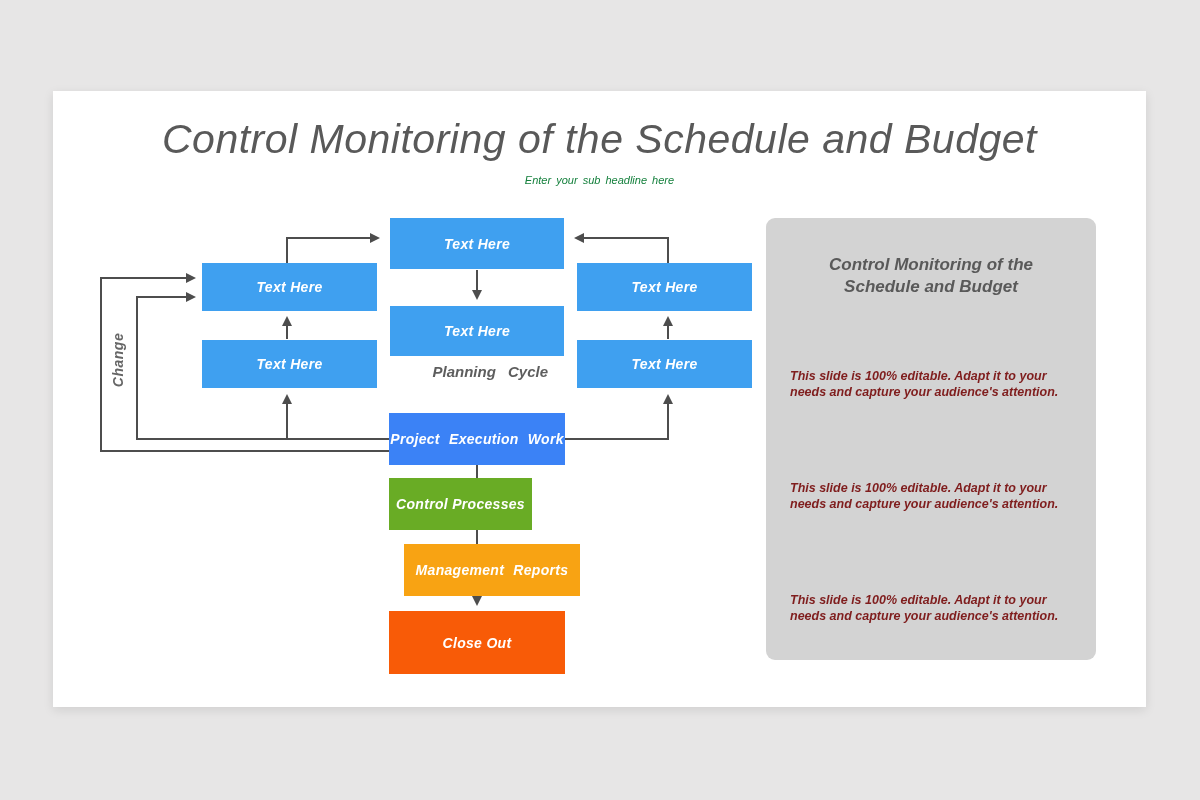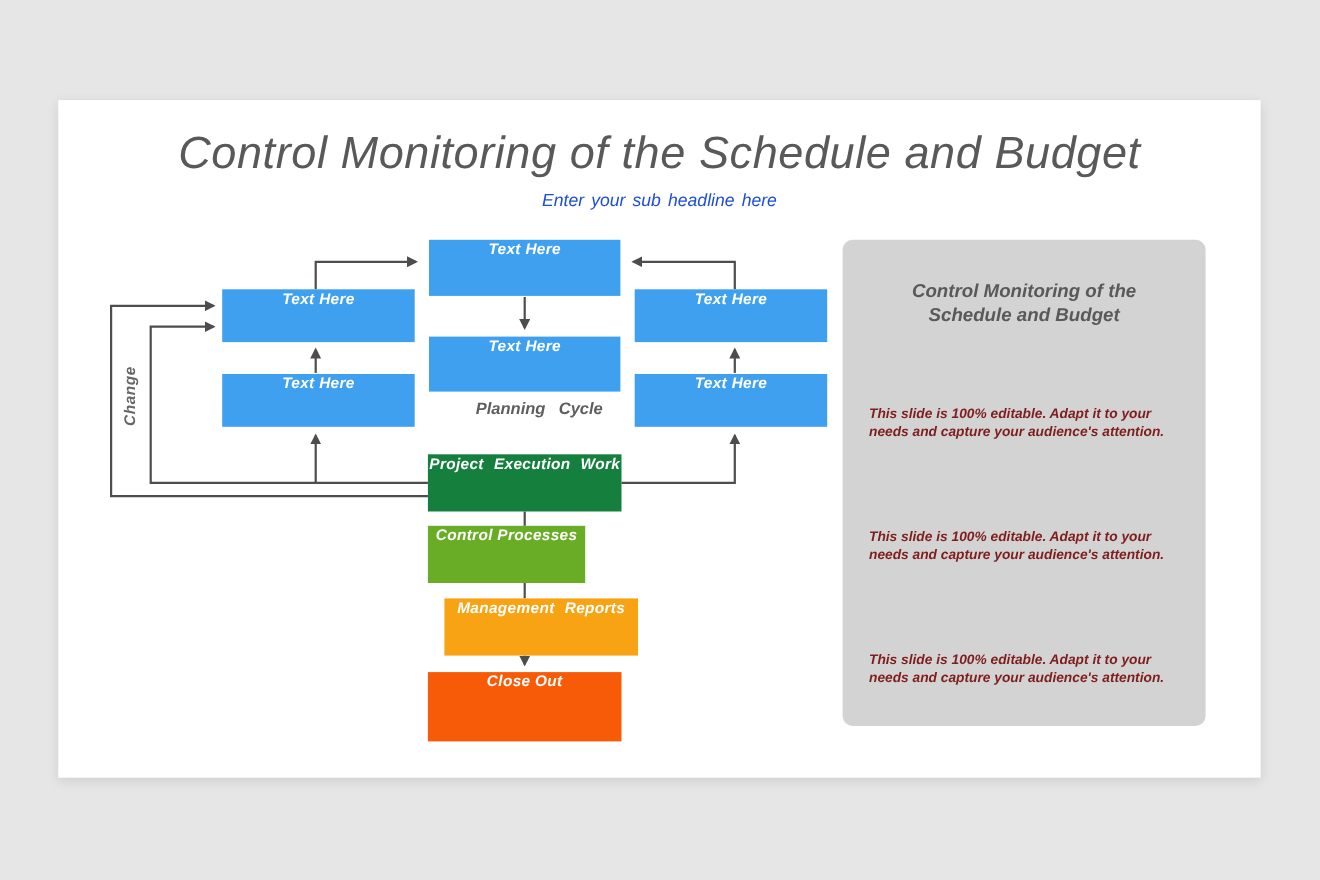--- a/index.html
+++ b/index.html
@@ -28,44 +28,45 @@
     font-size: 41px;
     font-weight: 400;
     color: #595959;
     letter-spacing: 0.5px;
   }
   .slide-subtitle {
     position: absolute;
     left: 53px; top: 174px;
     width: 1093px;
     text-align: center;
-    font-size: 16px;
+    font-size: 11px;
     font-weight: 400;
-    color: #1d4ed8;
+    color: #15803d;
     word-spacing: 2px;
   }
 
   svg.connectors {
     position: absolute; inset: 0;
     width: 1200px; height: 800px;
     pointer-events: none;
   }
 
   .box {
     position: absolute;
     display: flex;
+    align-items: center;
     justify-content: center;
     color: #ffffff;
     font-size: 14px;
     font-weight: 700;
     letter-spacing: 0.3px;
     text-align: center;
   }
   .blue   { background: #3fa0f0; }
-  .royal  { background: #15803d; word-spacing: 5px; }
+  .royal  { background: #3b82f6; word-spacing: 5px; }
   .green  { background: #69ac25; }
   .amber  { background: #f8a313; word-spacing: 5px; }
   .orange { background: #f85b07; }
 
   .b-left-top      { left: 202px; top: 263px; width: 175px; height: 48px; }
   .b-left-bottom   { left: 202px; top: 340px; width: 175px; height: 48px; }
   .b-center-top    { left: 390px; top: 218px; width: 174px; height: 51px; }
   .b-center-mid    { left: 390px; top: 306px; width: 174px; height: 50px; }
   .b-right-top     { left: 577px; top: 263px; width: 175px; height: 48px; }
   .b-right-bottom  { left: 577px; top: 340px; width: 175px; height: 48px; }

